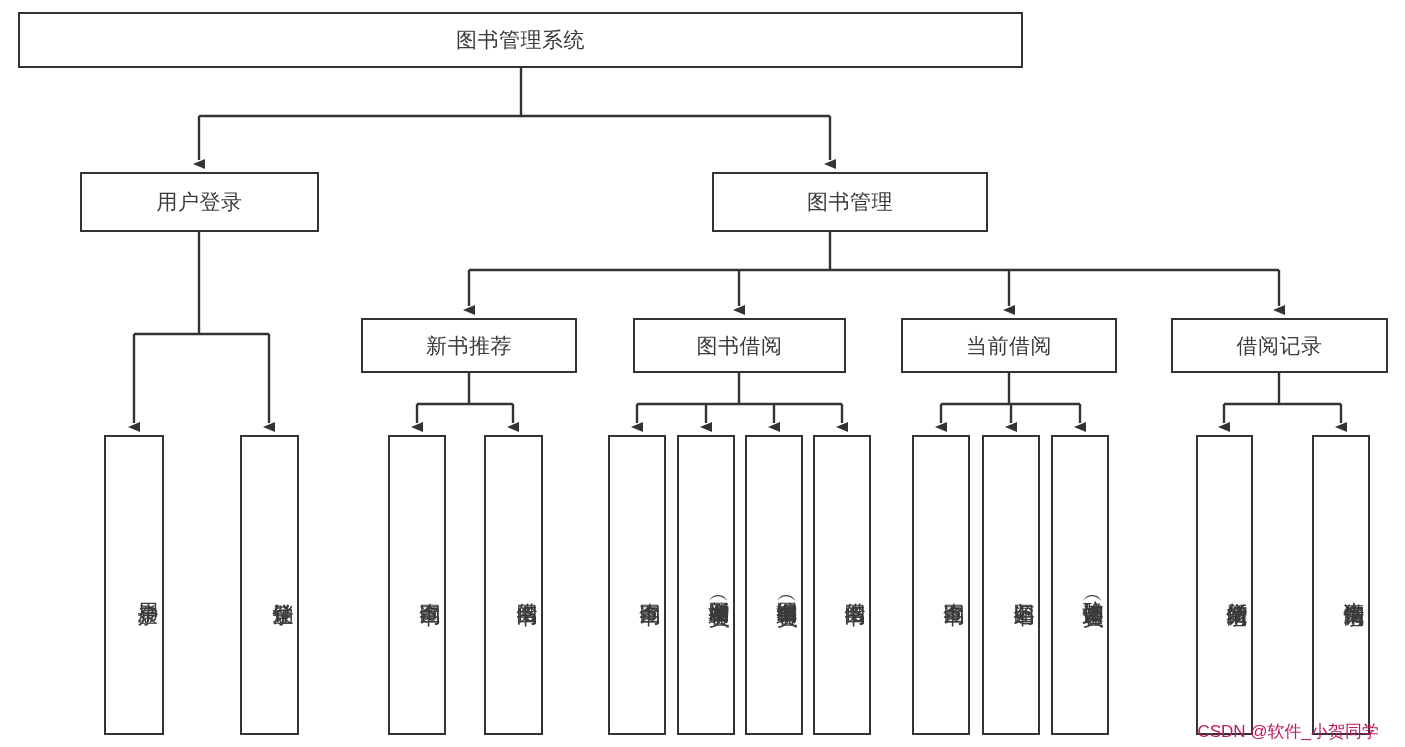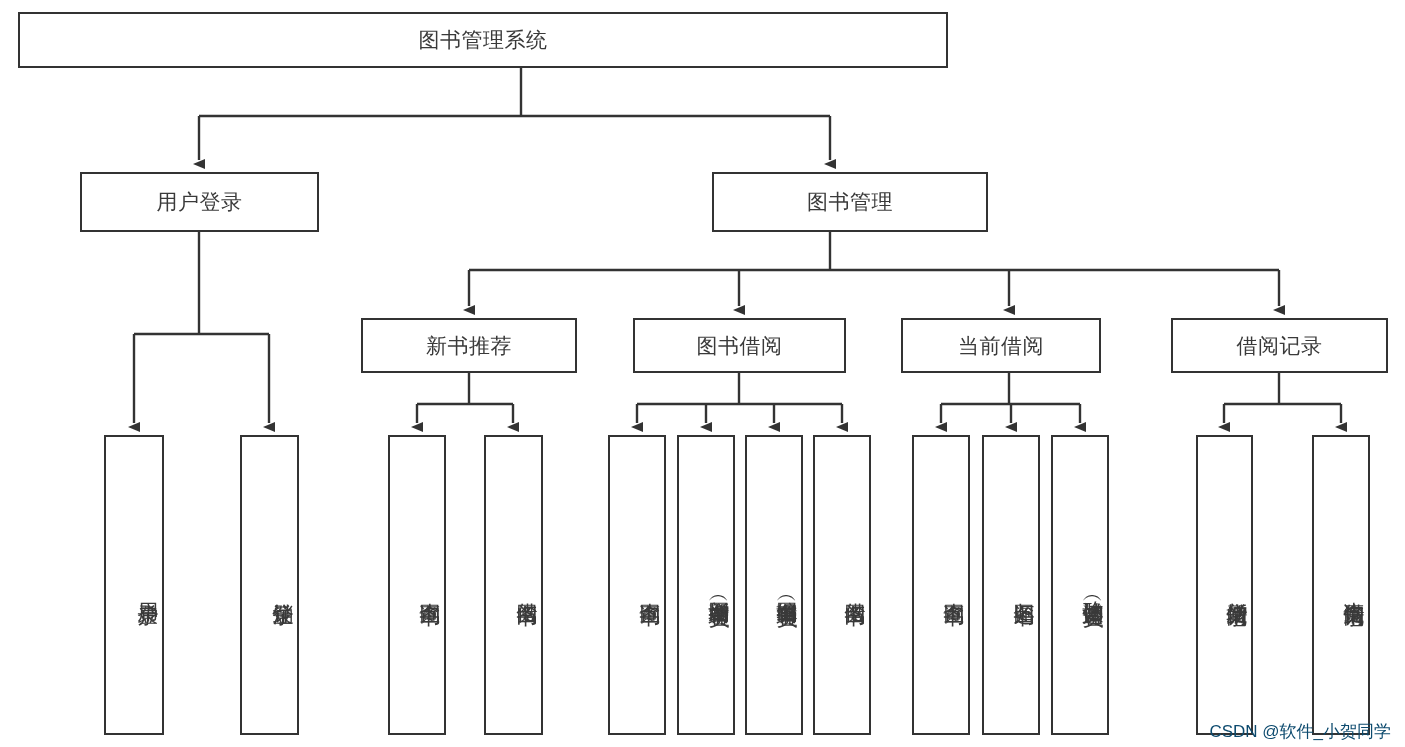--- a/index.html
+++ b/index.html
@@ -55,24 +55,24 @@
   .wire {
     stroke: #333333;
     stroke-width: 2.4;
     fill: none;
   }
   .arrowhead {
     fill: #333333;
   }
   .watermark {
     position: absolute;
-    right: 14px;
+    right: 26px;
     bottom: 4px;
     font-size: 17px;
-    color: #0c4a6e;
+    color: #be185d;
     font-family: "Liberation Sans", "DejaVu Sans", sans-serif;
     white-space: nowrap;
   }
 </style>
 </head>
 <body>
 
 <div id="canvas">
 
   <svg id="wires" viewBox="0 0 1405 747">
@@ -116,38 +116,38 @@
     <path class="wire" d="M 941,404 L 941,423" marker-end="url(#arrow)"></path>
     <path class="wire" d="M 1011,404 L 1011,423" marker-end="url(#arrow)"></path>
     <path class="wire" d="M 1080,404 L 1080,423" marker-end="url(#arrow)"></path>
 
     <path class="wire" d="M 1279,373 L 1279,404"></path>
     <path class="wire" d="M 1224,404 L 1341,404"></path>
     <path class="wire" d="M 1224,404 L 1224,423" marker-end="url(#arrow)"></path>
     <path class="wire" d="M 1341,404 L 1341,423" marker-end="url(#arrow)"></path>
   </svg>
 
-  <div class="node horiz" style="left:18px; top:12px; width:930px; height:56px;">
+  <div class="node horiz" style="left:18px; top:12px; width:1005px; height:56px;">
     <span>图书管理系统</span>
   </div>
 
   <div class="node horiz" style="left:80px; top:172px; width:239px; height:60px;">
     <span>用户登录</span>
   </div>
   <div class="node horiz" style="left:712px; top:172px; width:276px; height:60px;">
     <span>图书管理</span>
   </div>
 
   <div class="node horiz" style="left:633px; top:318px; width:213px; height:55px;">
     <span>图书借阅</span>
   </div>
   <div class="node horiz" style="left:361px; top:318px; width:216px; height:55px;">
     <span>新书推荐</span>
   </div>
-  <div class="node horiz" style="left:901px; top:318px; width:200px; height:55px;">
+  <div class="node horiz" style="left:901px; top:318px; width:216px; height:55px;">
     <span>当前借阅</span>
   </div>
   <div class="node horiz" style="left:1171px; top:318px; width:217px; height:55px;text-align:right;">
     <span>借阅记录</span>
   </div>
 
   <div class="node vert" style="left:104px; top:435px; width:60px; height:300px;">
     <span class="vtext">用户登录</span>
   </div>
   <div class="node vert" style="left:240px; top:435px; width:59px; height:300px;">

